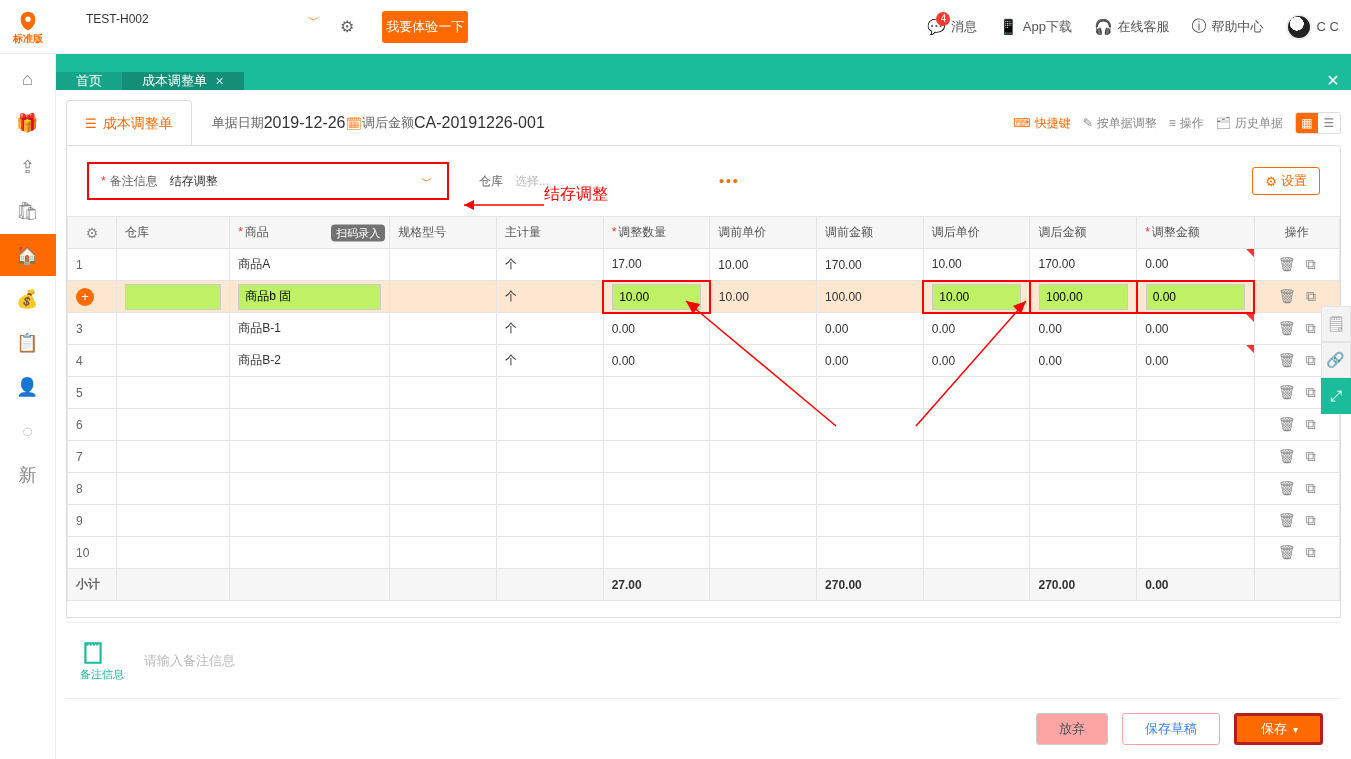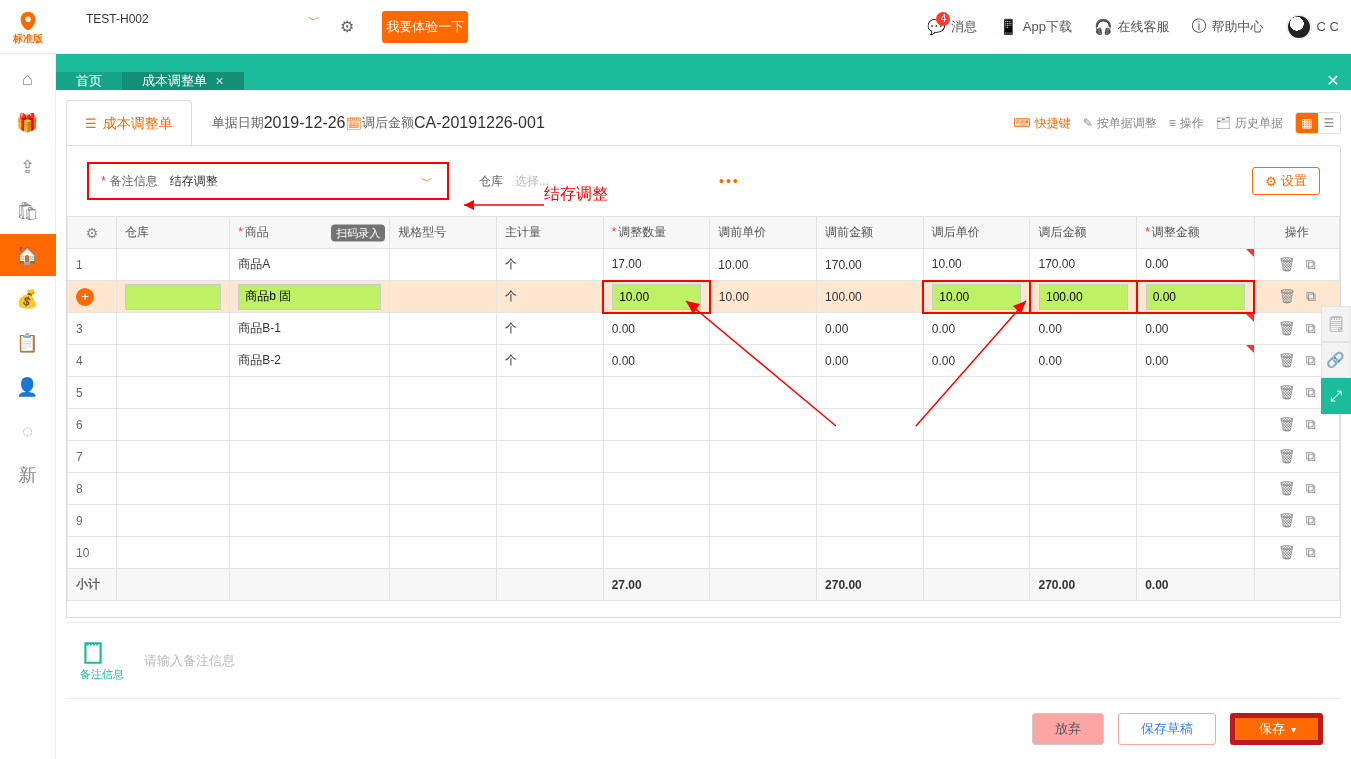--- a/index.html
+++ b/index.html
@@ -102,21 +102,21 @@
 .remark-icon { display:flex; flex-direction:column; align-items:flex-start; color:#1abc9c; font-size:11px; }
 .remark-icon svg{ width:26px; height:28px; fill:#1abc9c;}
 .remark input { flex:1; border:none; outline:none; font-size:13px; color:#333;}
 .remark input::placeholder{color:#bbb;}
 
 
 .footer { border-top:1px solid #eee; padding:14px 18px; display:flex; align-items:center; gap:14px; justify-content:flex-end;}
 .btn { height:32px; padding:0 22px; border-radius:3px; font-size:13px; cursor:pointer; display:inline-flex; align-items:center; gap:6px;}
 .btn.ghost { background:#fca5a5; border:1px solid #ccc; color:#555;}
 .btn.outline { background:#fff; border:1px solid #fca5a5; color:#3b82f6;}
-.btn.prim { background:#ff6a00; border:5px solid #b91c1c; color:#fff;padding-left:24px;}
+.btn.prim { background:#ff6a00; border:3px solid #b91c1c; color:#fff;padding-left:24px;}
 .btn .caret{ font-size:10px;}
 
 
 .float-rail { position:absolute; right:0; top:252px; width:30px; display:flex; flex-direction:column;}
 .float-rail div{ width:30px; height:36px; display:flex; align-items:center; justify-content:center; color:#999; background:#f3f3f3; border:1px solid #e5e5e5; font-size:15px;}
 .float-rail div.on{ background:#1abc9c; color:#fff; border-color:#1abc9c;}
 
 th.col-idx .gear-th{ color:#888; font-size:14px;}
 td.idx-c{ text-align:center; color:#666;}
 .arrow-svg line, .arrow-svg path { stroke:#ff0000; stroke-width:1.5; fill:none;}

